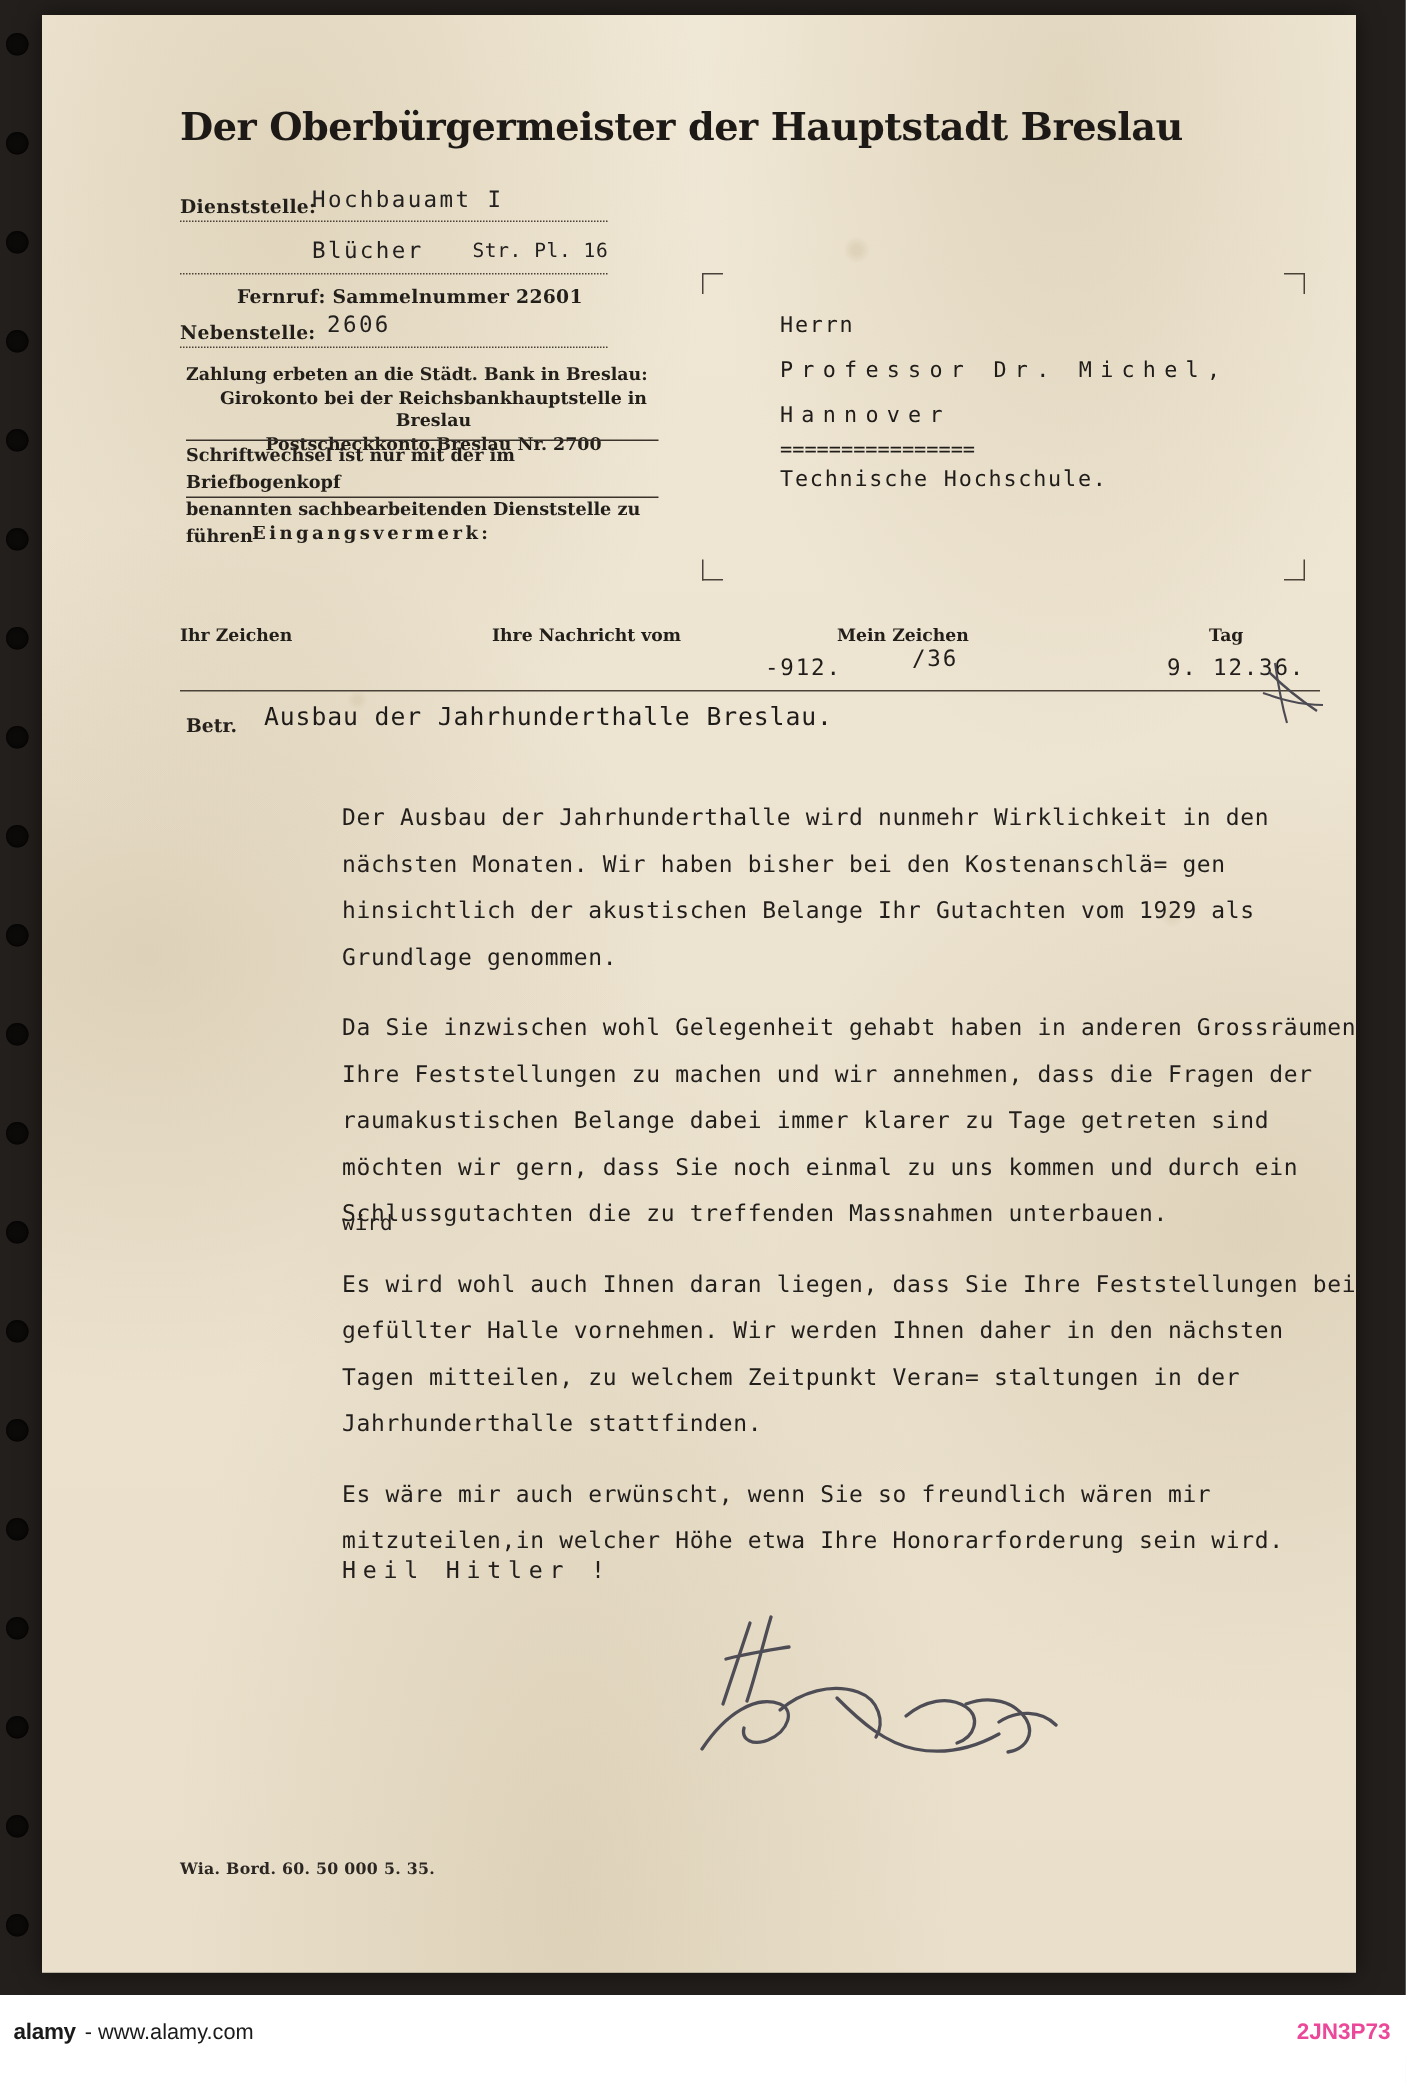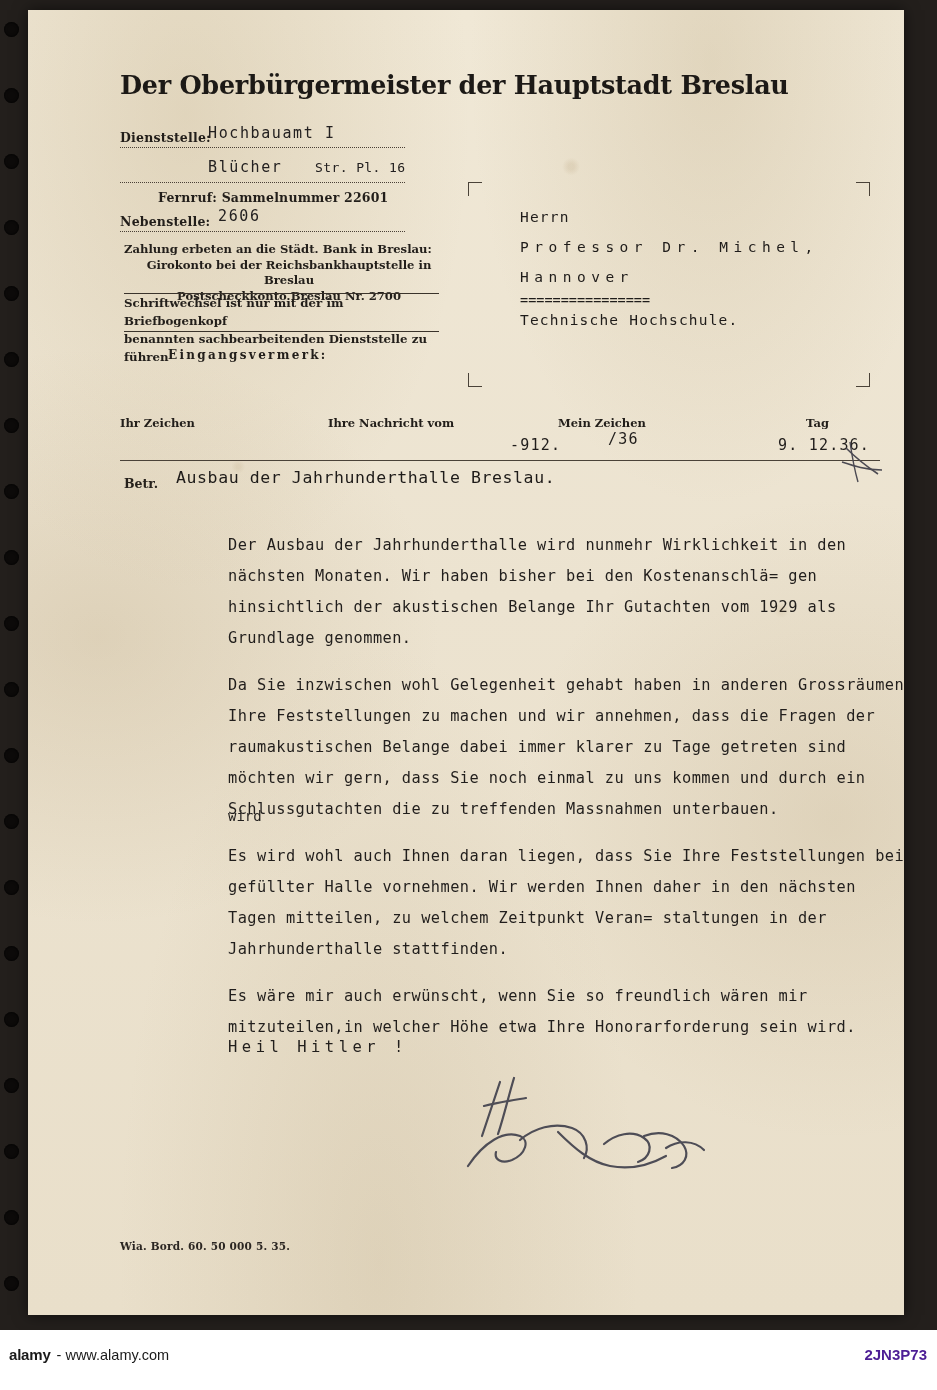--- a/index.html
+++ b/index.html
@@ -274,21 +274,21 @@
     letter-spacing: -0.2px;
     margin-right: 6px;
   }
   .alamy-id {
     position: absolute;
     right: 10px;
     top: 16px;
     font-family: "Liberation Sans", sans-serif;
     font-weight: bold;
     font-size: 15px;
-    color: #4c1d95;
+    color: #ec4899;
   }
   .dash-left {
     position: absolute;
     left: 895px;
     top: 0;
     width: 42px;
     height: 1330px;
     background: #231f1c;
   }
 </style>

